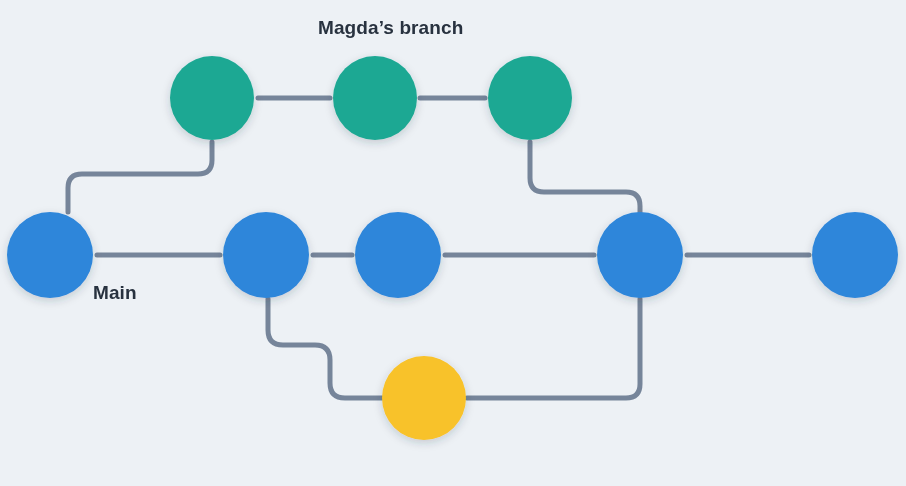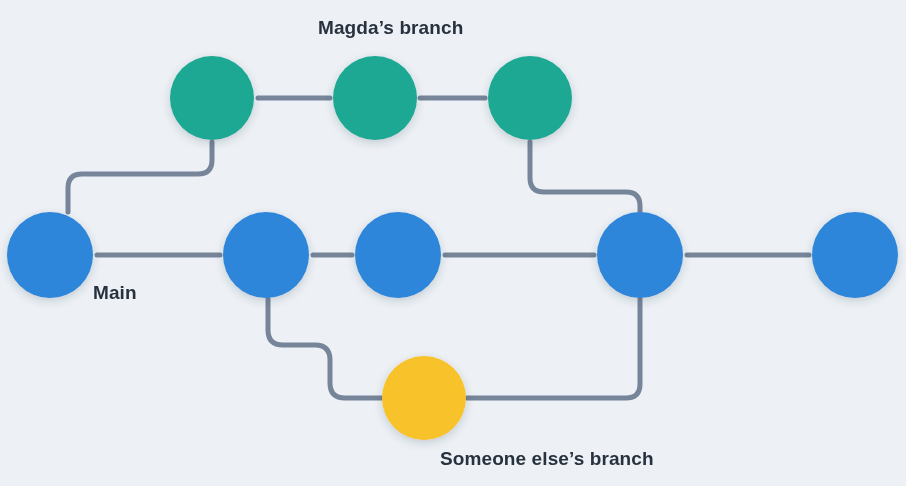--- a/index.html
+++ b/index.html
@@ -92,15 +92,14 @@
       <circle cx="855" cy="255" r="43" fill="#2e86da" filter="url(#node-shadow)"></circle>
 
       <circle cx="424" cy="398" r="42" fill="#f8c229" filter="url(#node-shadow)"></circle>
     </g>
   </svg>
 
   <div class="branch-label" id="label-magda">Magda’s branch</div>
 
   <div class="branch-label" id="label-main">Main</div>
 
-  <div class="branch-label" id="label-someone">Someone else’s branch</div>
 
 </div>
 
 </body></html>

